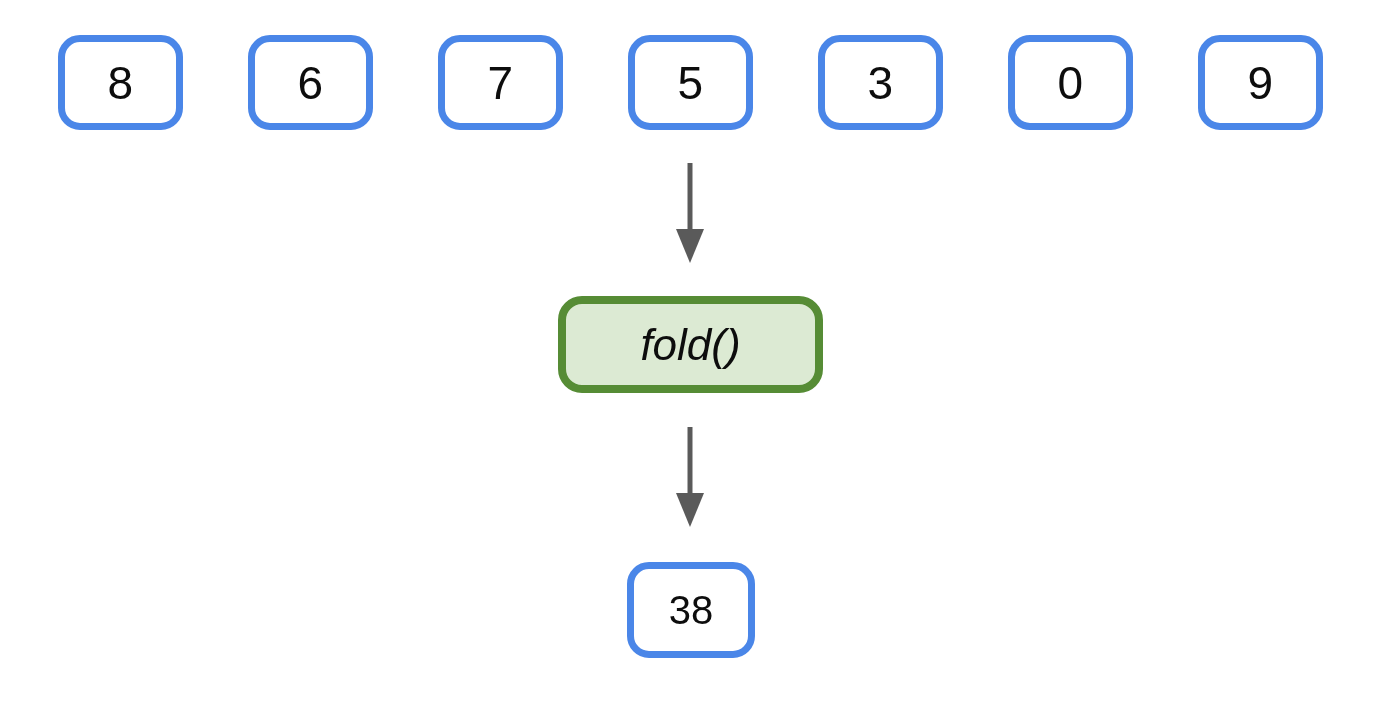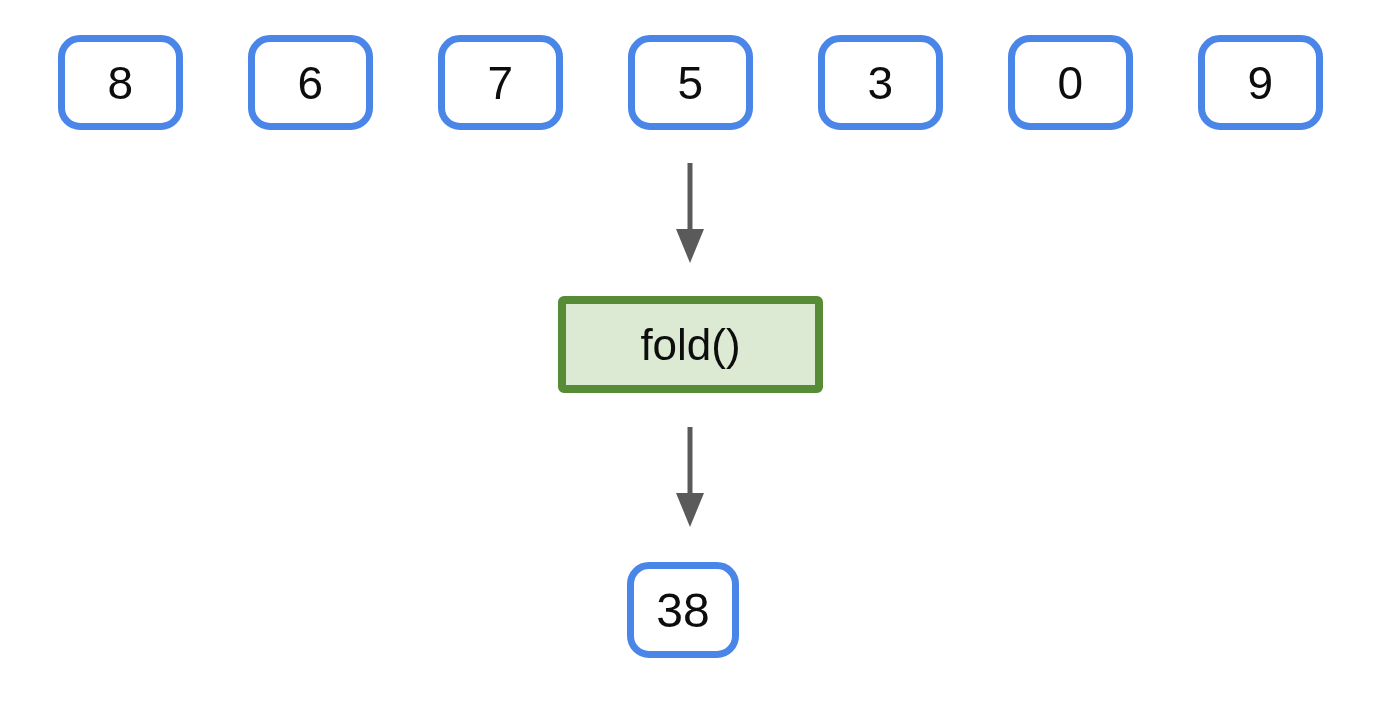--- a/index.html
+++ b/index.html
@@ -43,43 +43,44 @@
   
   .op-box {
     position: absolute;
     left: 558px;
     top: 296px;
     width: 265px;
     height: 97px;
     box-sizing: border-box;
     background: var(--green-fill, #dcead3);
     border: 8px solid var(--green, #568c35);
-    border-radius: 6px;
+    border-radius: 24px;
     display: flex;
     align-items: center;
     justify-content: center;
     font-size: 44px;
     color: var(--ink, #0d0d0d);
+    font-style: italic;
   }
 
   
   .result-box {
     position: absolute;
     left: 627px;
     top: 562px;
-    width: 112px;
+    width: 128px;
     height: 96px;
     box-sizing: border-box;
     background: var(--box-fill, #ffffff);
     border: 7px solid var(--blue, #4a86e8);
     border-radius: 22px;
     display: flex;
     align-items: center;
     justify-content: center;
-    font-size: 48px;
+    font-size: 40px;
     color: var(--ink, #0d0d0d);
   }
 
   .arrow {
     position: absolute;
     left: 670px;
     width: 40px;
     height: 100px;
   }
   .arrow.a1 { top: 163px; }

